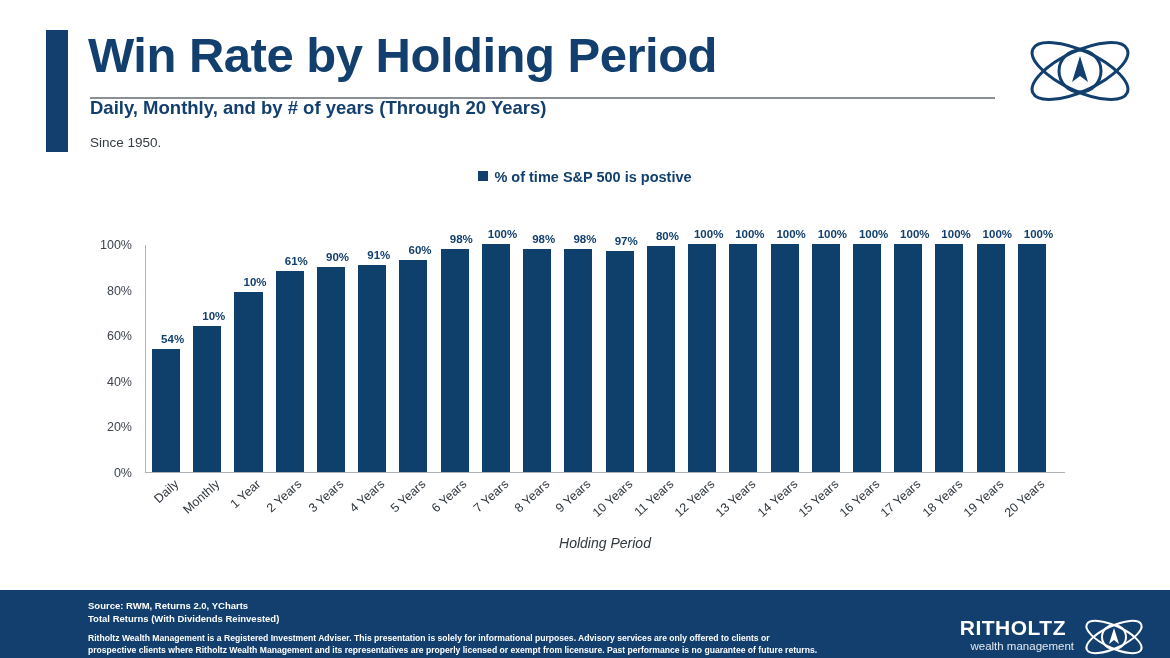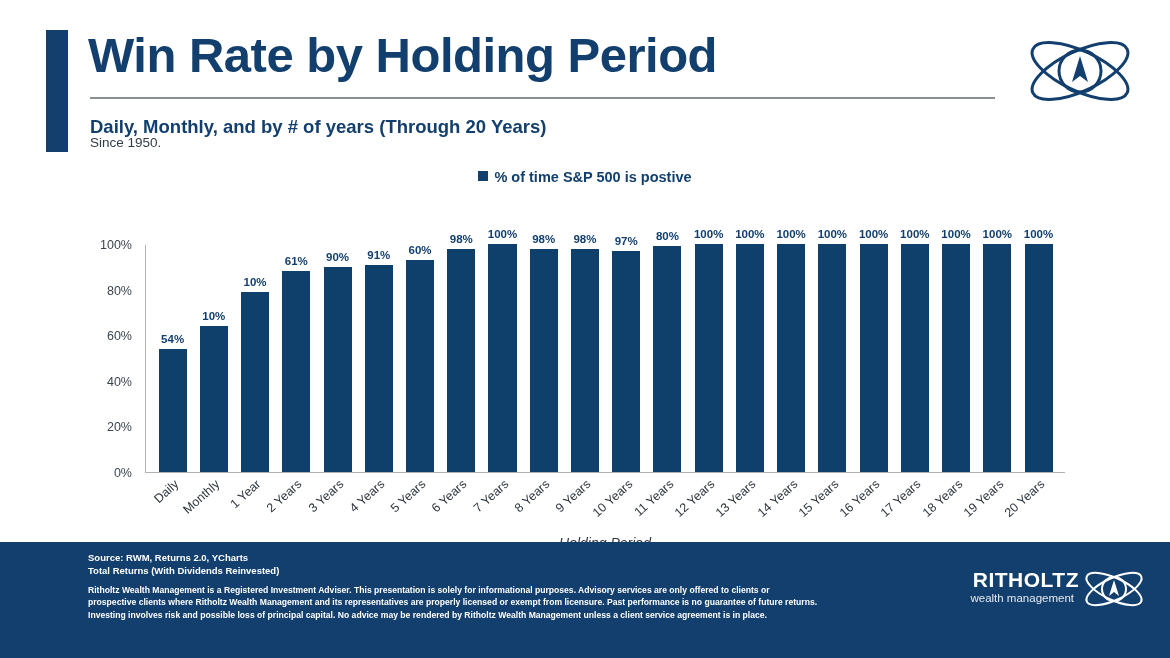--- a/index.html
+++ b/index.html
@@ -41,21 +41,21 @@
     position: absolute;
     left: 90px;
     top: 97px;
     width: 905px;
     height: 2px;
     background: #8a8f95;
   }
   .subtitle {
     position: absolute;
     left: 90px;
-    top: 116px;
+    top: 97px;
     font-size: 18.5px;
     font-weight: bold;
     color: #123f6d;
     white-space: nowrap;
   }
   .since {
     position: absolute;
     left: 90px;
     top: 135px;
     font-size: 13.5px;
@@ -123,21 +123,20 @@
     align-items: flex-end;
     justify-content: space-between;
     padding: 0 6px;
   }
   .bar-wrap {
     position: relative;
     flex: 1 1 0;
     height: 100%;
     display: flex;
     align-items: flex-end;
-    justify-content: center;
   }
   .bar {
     width: 68%;
     background: #0f3f6b;
   }
   .bar-val {
     position: absolute;
     left: 50%;
     transform: translateX(-50%);
     font-size: 11.5px;
@@ -196,21 +195,21 @@
     font-style: italic;
     color: #2f373f;
   }
 
   
   .footer {
     position: absolute;
     left: 0;
     bottom: 0;
     width: 1170px;
-    height: 116px;
+    height: 68px;
     background: #123f6d;
     color: #ffffff;
   }
   .src {
     position: absolute;
     left: 88px;
     top: 10px;
     font-size: 9.5px;
     line-height: 1.35;
     font-weight: bold;
@@ -220,21 +219,21 @@
     position: absolute;
     left: 88px;
     top: 42px;
     width: 730px;
     font-size: 8.6px;
     line-height: 1.45;
     font-weight: bold;
   }
   .fl-name {
     position: absolute;
-    right: 91px;
+    right: 104px;
     top: 26px;
     font-size: 21px;
     font-weight: bold;
     letter-spacing: 0.5px;
     color: #ffffff;
     white-space: nowrap;
   }
   .fl-sub {
     position: absolute;
     right: 96px;

